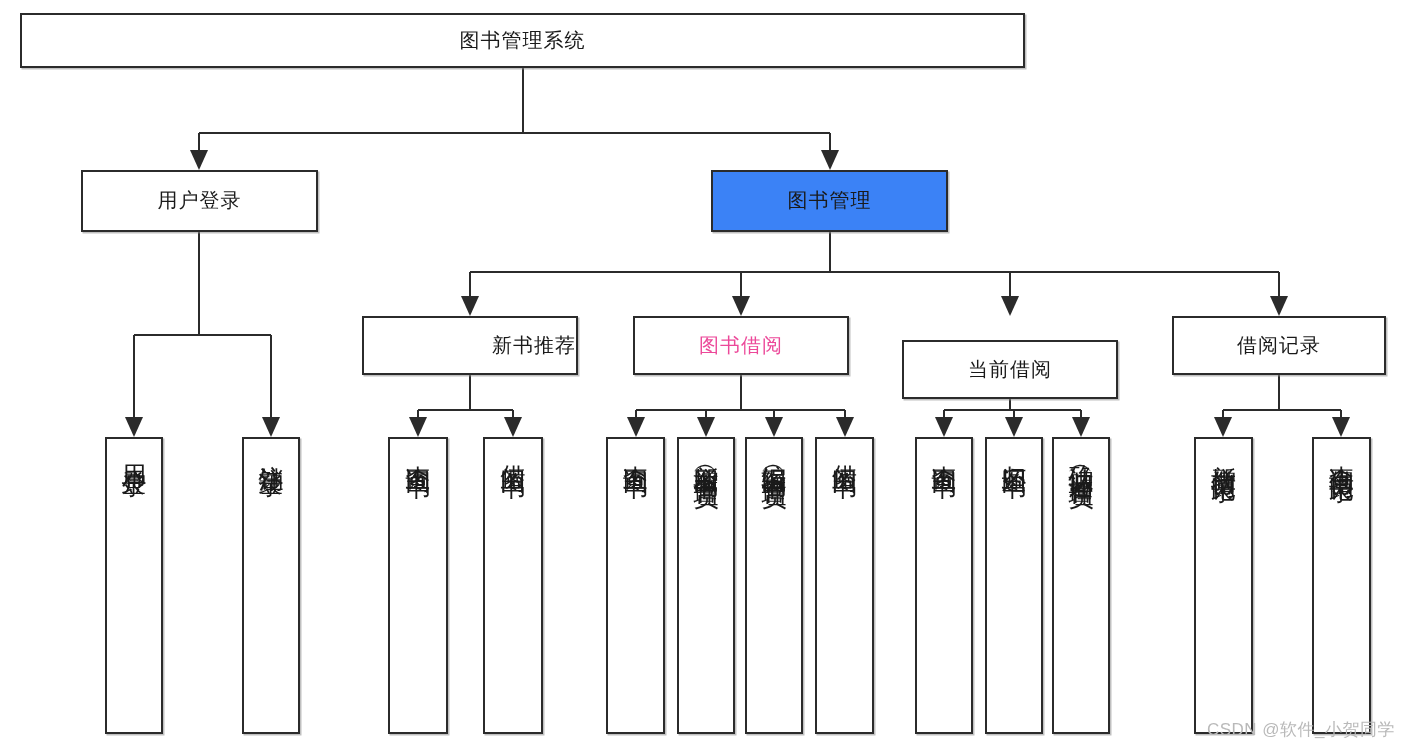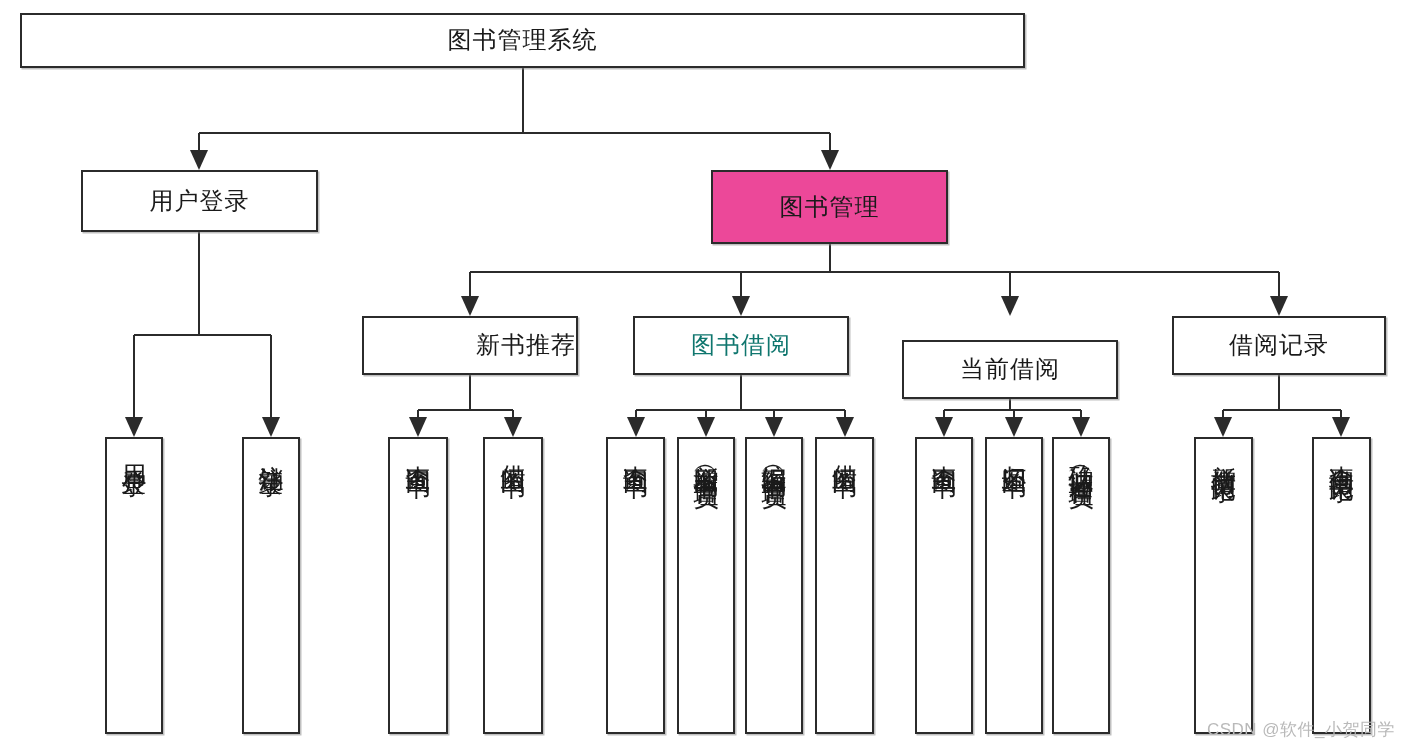--- a/index.html
+++ b/index.html
@@ -35,21 +35,21 @@
     justify-content: center;
     color: #1a1a1a;
   }
   .node-label {
     display: block;
     text-align: center;
     line-height: 1.18;
     white-space: pre;
   }
   .node-horizontal .node-label {
-    font-size: 24px;
+    font-size: 20px;
     letter-spacing: 1px;
   }
   .node-vertical {
     align-items: flex-start;
     padding-top: 6px;
   }
   .node-vertical .node-label {
     writing-mode: vertical-rl;
     text-orientation: upright;
     font-size: 25px;
@@ -128,27 +128,27 @@
       <path d="M 1332 417 L 1350 417 L 1341 437 Z" fill="#2b2b2b"></path>
     </svg>
 
   <div id="boxes">
       <div class="node-box node-horizontal" style="left: 20px; top: 13px; width: 1005px; height: 55px; border-color: rgb(43, 43, 43); background: rgb(255, 255, 255); color: rgb(26, 26, 26);">
         <span class="node-label">图书管理系统</span>
       </div>
       <div class="node-box node-horizontal" style="left: 81px; top: 170px; width: 237px; height: 62px; border-color: rgb(43, 43, 43); background: rgb(255, 255, 255); color: rgb(26, 26, 26);">
         <span class="node-label">用户登录</span>
       </div>
-      <div class="node-box node-horizontal" style="left: 711px; top: 170px; width: 237px; height: 74px; border-color: rgb(43, 43, 43); background: #ec4899; color: rgb(26, 26, 26);">
+      <div class="node-box node-horizontal" style="left: 711px; top: 170px; width: 237px; height: 62px; border-color: rgb(43, 43, 43); background: #3b82f6; color: rgb(26, 26, 26);">
         <span class="node-label">图书管理</span>
       </div>
       <div class="node-box node-horizontal" style="left: 362px; top: 316px; width: 216px; height: 59px; border-color: rgb(43, 43, 43); background: rgb(255, 255, 255); color: rgb(26, 26, 26); justify-content: flex-end;">
         <span class="node-label">新书推荐</span>
       </div>
-      <div class="node-box node-horizontal" style="left: 633px; top: 316px; width: 216px; height: 59px; border-color: rgb(43, 43, 43); background: rgb(255, 255, 255); color: #0f766e;">
+      <div class="node-box node-horizontal" style="left: 633px; top: 316px; width: 216px; height: 59px; border-color: rgb(43, 43, 43); background: rgb(255, 255, 255); color: #ec4899;">
         <span class="node-label">图书借阅</span>
       </div>
       <div class="node-box node-horizontal" style="left: 902px; top: 316px; width: 216px; height: 59px; border-color: rgb(43, 43, 43); background: rgb(255, 255, 255); color: rgb(26, 26, 26); margin-top: 24px;">
         <span class="node-label">当前借阅</span>
       </div>
       <div class="node-box node-horizontal" style="left: 1172px; top: 316px; width: 214px; height: 59px; border-color: rgb(43, 43, 43); background: rgb(255, 255, 255); color: rgb(26, 26, 26);">
         <span class="node-label">借阅记录</span>
       </div>
       <div class="node-box node-vertical" style="left: 105px; top: 437px; width: 58px; height: 297px; border-color: rgb(43, 43, 43); background: rgb(255, 255, 255); color: rgb(26, 26, 26);">
         <span class="node-label">用户登录</span>

